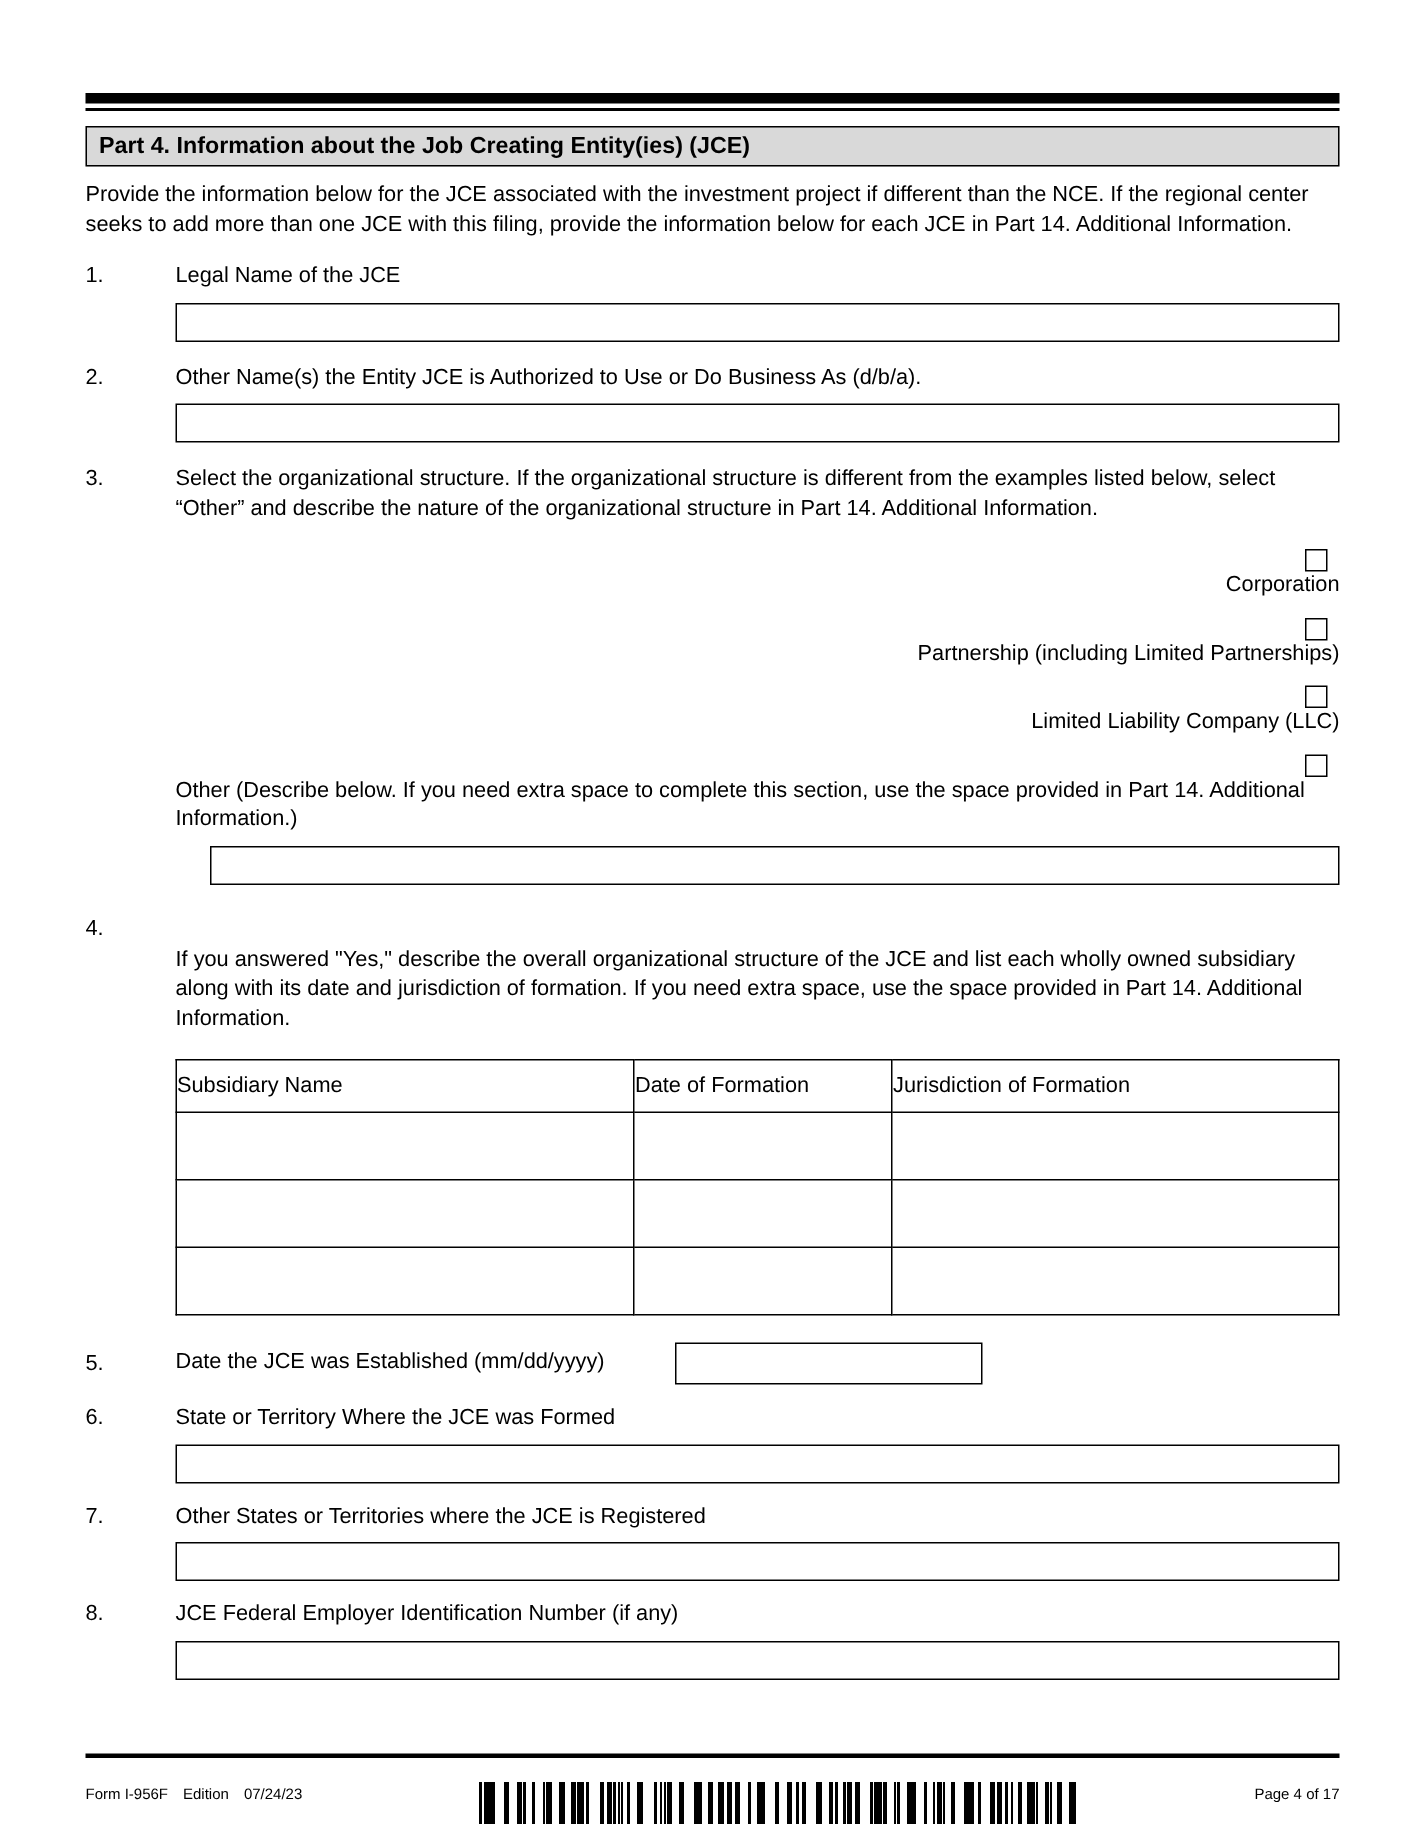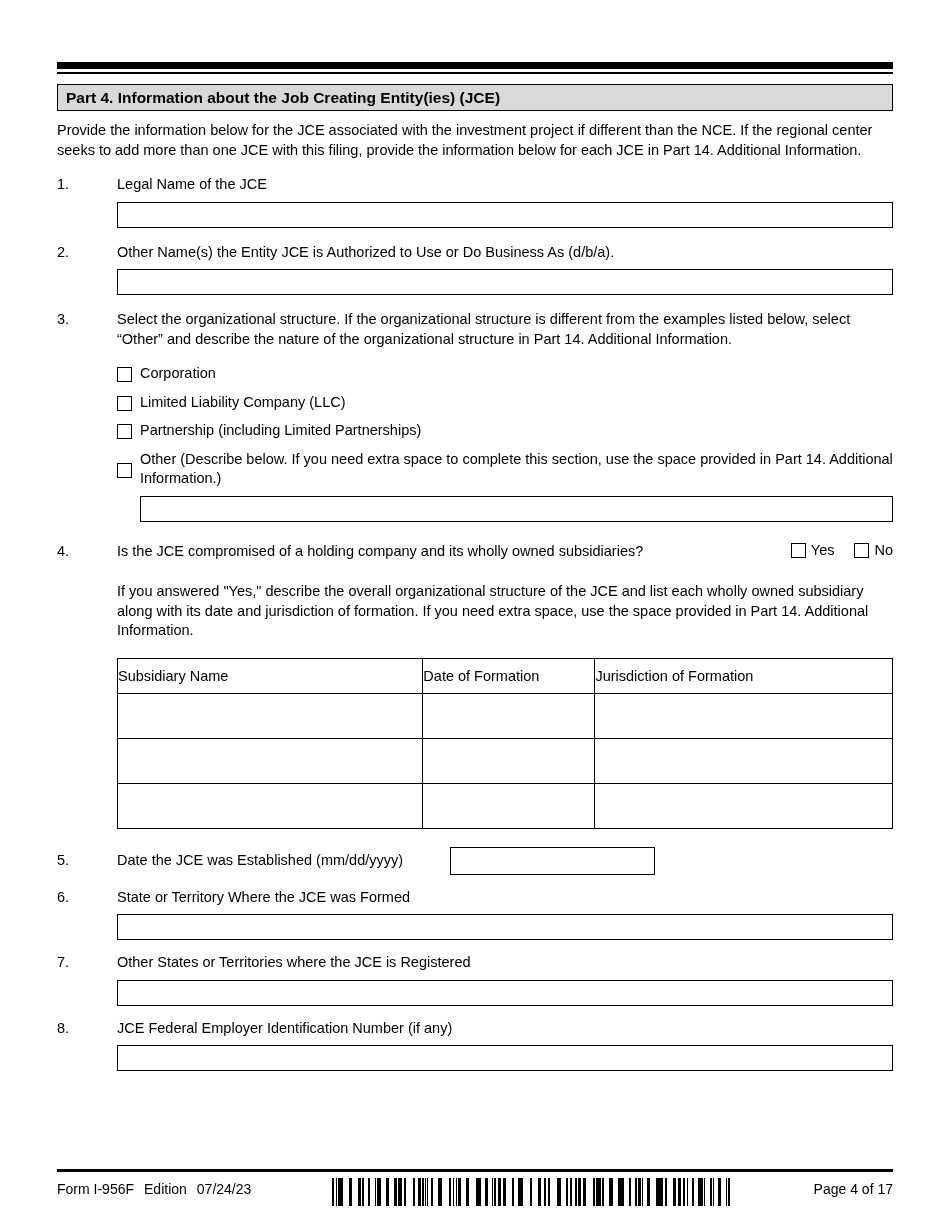--- a/index.html
+++ b/index.html
@@ -41,21 +41,21 @@
     border: 1.5px solid #000;
     border-radius: 0;
     background: #fff;
     margin-top: 7px;
     font-family: "Liberation Sans", sans-serif;
     font-size: 14.5px;
     padding: 0 6px;
     outline: none;
   }
 
-  .opt { display: flex; align-items: center; margin-top: 9px; }
+  .opt { display: flex; align-items: flex-end; margin-top: 9px; flex-direction: column; }
   .cb {
     flex: 0 0 auto;
     width: 15px; height: 15px;
     border: 1.5px solid #000;
     background: #fff;
     margin-top: 2px;
     margin-right: 8px;
     cursor: pointer;
   }
   .optlabel { line-height: 19.5px; }
@@ -100,25 +100,25 @@
     margin-left: 14px;
     font-family: "Liberation Sans", sans-serif;
     font-size: 14.5px;
     padding: 0 6px;
     outline: none;
   }
 
   .footer { position: absolute; left: 57px; top: 1169px; width: 836px; }
   .footer-rule { height: 3px; background: #000; }
   .footer-row {
-    margin-top: 6px;
+    margin-top: 16px;
     display: flex;
     align-items: flex-start;
     justify-content: space-between;
-    font-size: 14px;
+    font-size: 10px;
   }
   .footer-left { display: flex; gap: 10px; white-space: nowrap; padding-top: 3px; }
   .footer-right { white-space: nowrap; padding-top: 3px; }
   .barcode {
     width: 400px; height: 28px;
     margin-top: 0;
     background-color: #fff;
     background-image:
       repeating-linear-gradient(90deg, #000 0 2px, transparent 2px 9px),
       repeating-linear-gradient(90deg, transparent 0 4px, #000 4px 5.5px, transparent 5.5px 13px),
@@ -161,55 +161,42 @@
     <div class="qbody">
       <div class="qlabel"><span>Select the organizational structure.  If the organizational structure is different from the examples listed below, select “Other” and describe the nature of the organizational structure in </span><span class="it">Part 14. Additional Information</span><span>.</span></div>
 
       <div class="opt" style="margin-top:15px;">
         <span class="cb"></span>
         <span class="optlabel">Corporation</span>
       </div>
 
       <div class="opt">
         <span class="cb"></span>
+        <span class="optlabel">Partnership (including Limited Partnerships)</span>
+      </div>
+
+      <div class="opt">
+        <span class="cb"></span>
         <span class="optlabel">Limited Liability Company (LLC)</span>
-      </div>
-
-      <div class="opt">
-        <span class="cb"></span>
-        <span class="optlabel">Partnership (including Limited Partnerships)</span>
       </div>
 
       <div class="opt">
         <span class="cb"></span>
         <span class="optlabel"><span>Other (Describe below.  If you need extra space to complete this section, use the space provided in </span><span class="it">Part 14. Additional Information</span><span>.)</span></span>
       </div>
 
       <div class="other-input-wrap">
         <input class="field" type="text" value="" style="">
       </div>
     </div>
   </div>
 
   <div class="item" style="margin-top:20px;">
     <div class="qnum">4.</div>
     <div class="qbody">
-      <div class="q4-row">
-        <div class="qlabel">Is the JCE compromised of a holding company and its wholly owned subsidiaries?</div>
-        <div class="yn-group">
-          <div class="yn">
-            <span class="cb"></span>
-            <span>Yes</span>
-          </div>
-          <div class="yn">
-            <span class="cb"></span>
-            <span>No</span>
-          </div>
-        </div>
-      </div>
 
       <div class="note"><span>If you answered "Yes," describe the overall organizational structure of the JCE and list each wholly owned subsidiary along with its date and jurisdiction of formation.  If you need extra space, use the space provided in </span><span class="it">Part 14. Additional Information</span><span>.</span></div>
 
       <table class="sub-table">
         <thead>
           <tr>
             <th class="col-name">Subsidiary Name</th>
             <th class="col-date">Date of Formation</th>
             <th class="col-jur">Jurisdiction of Formation</th>
           </tr>

